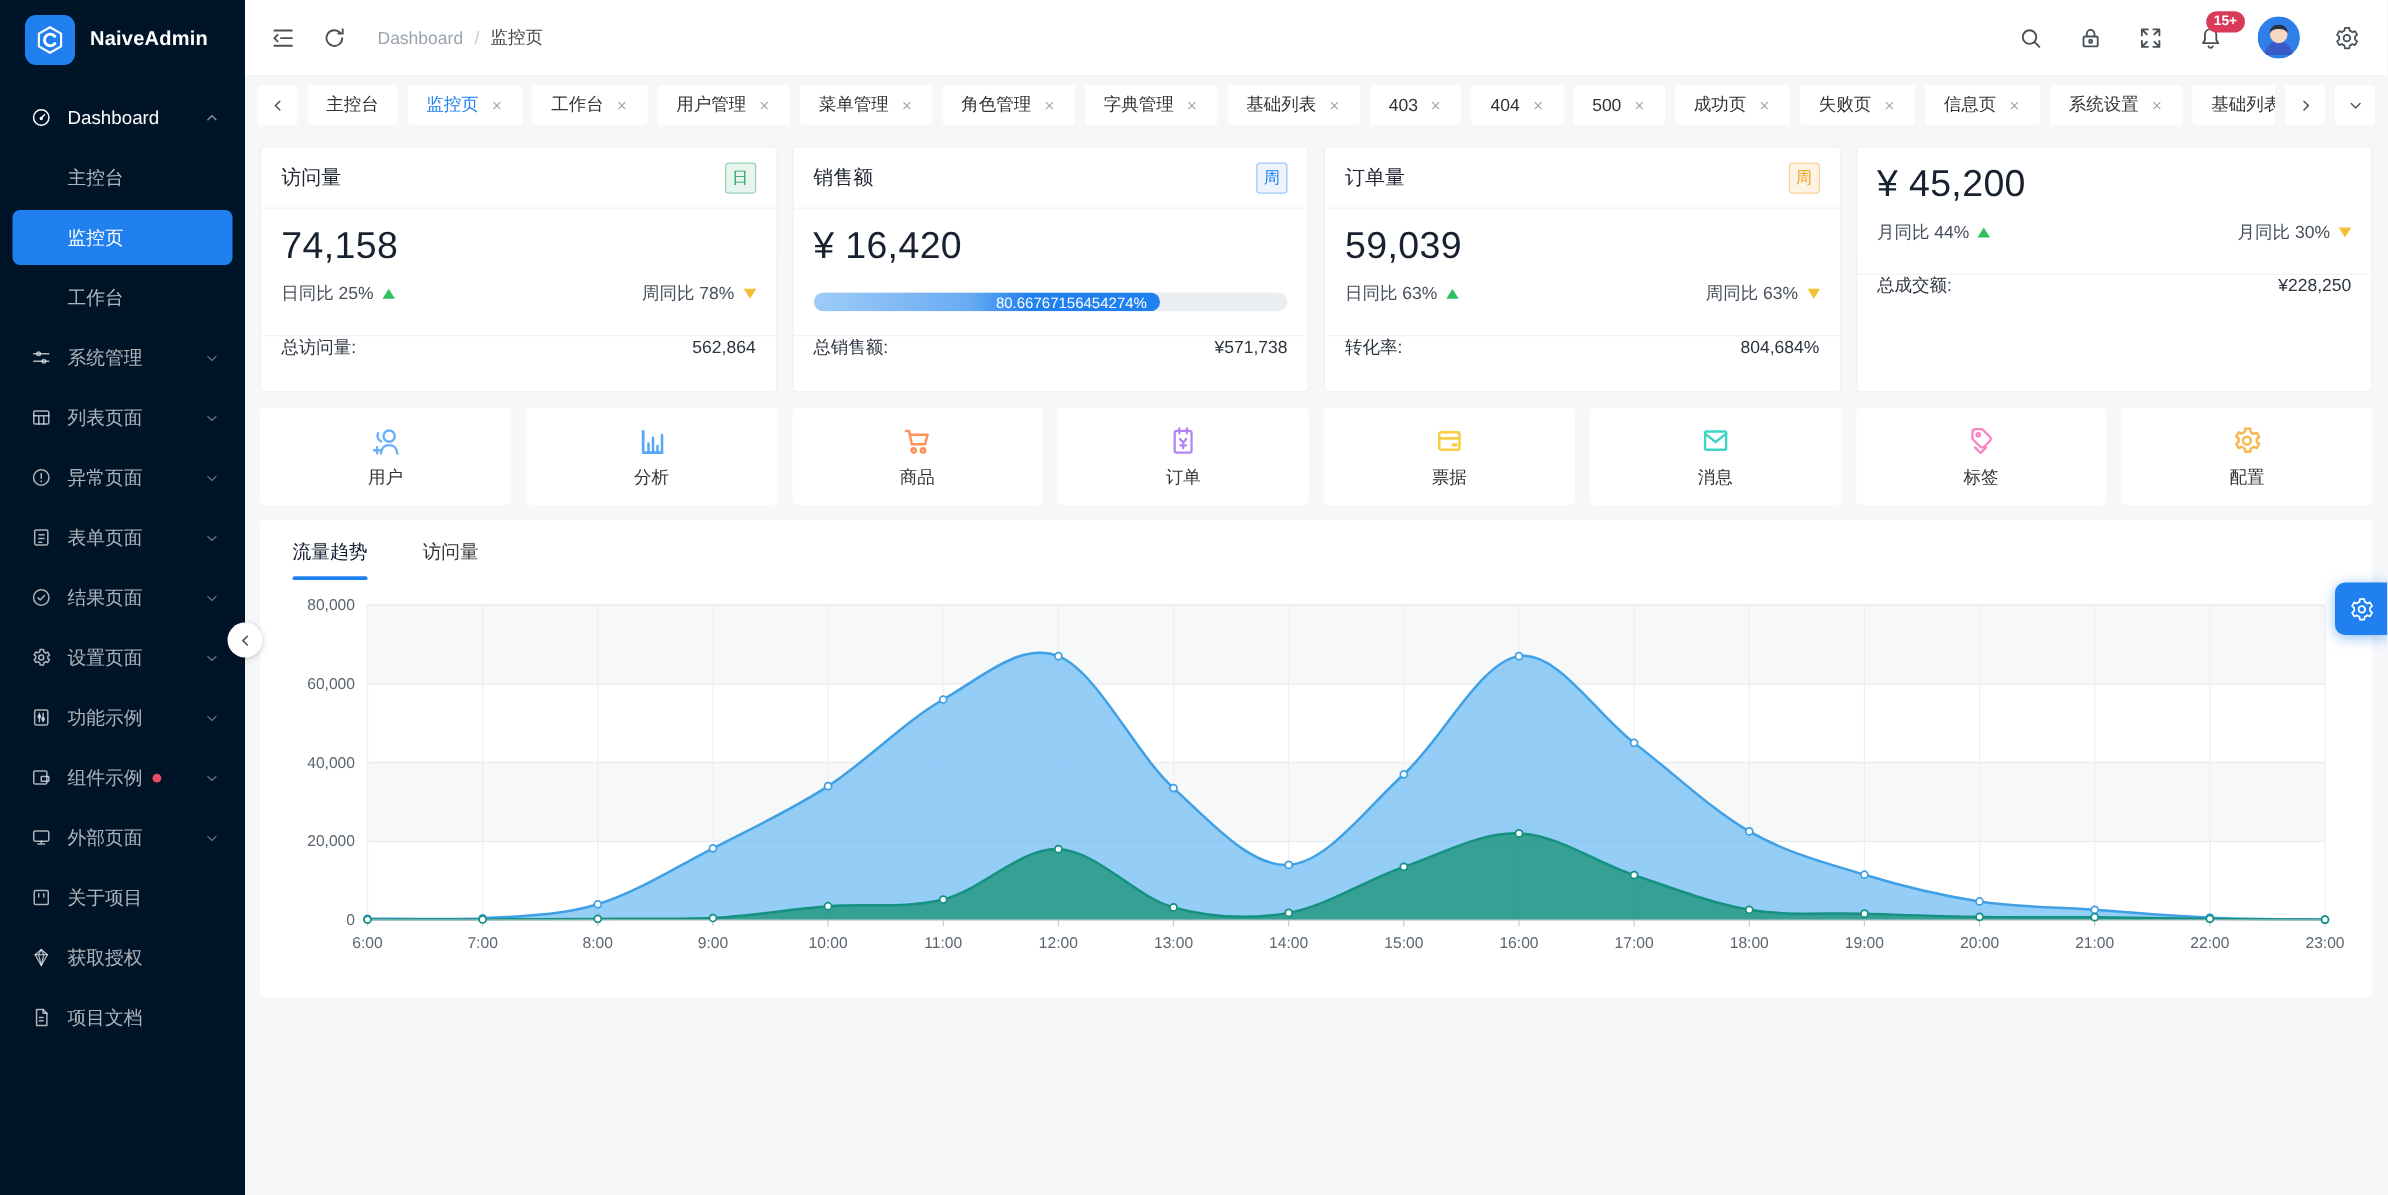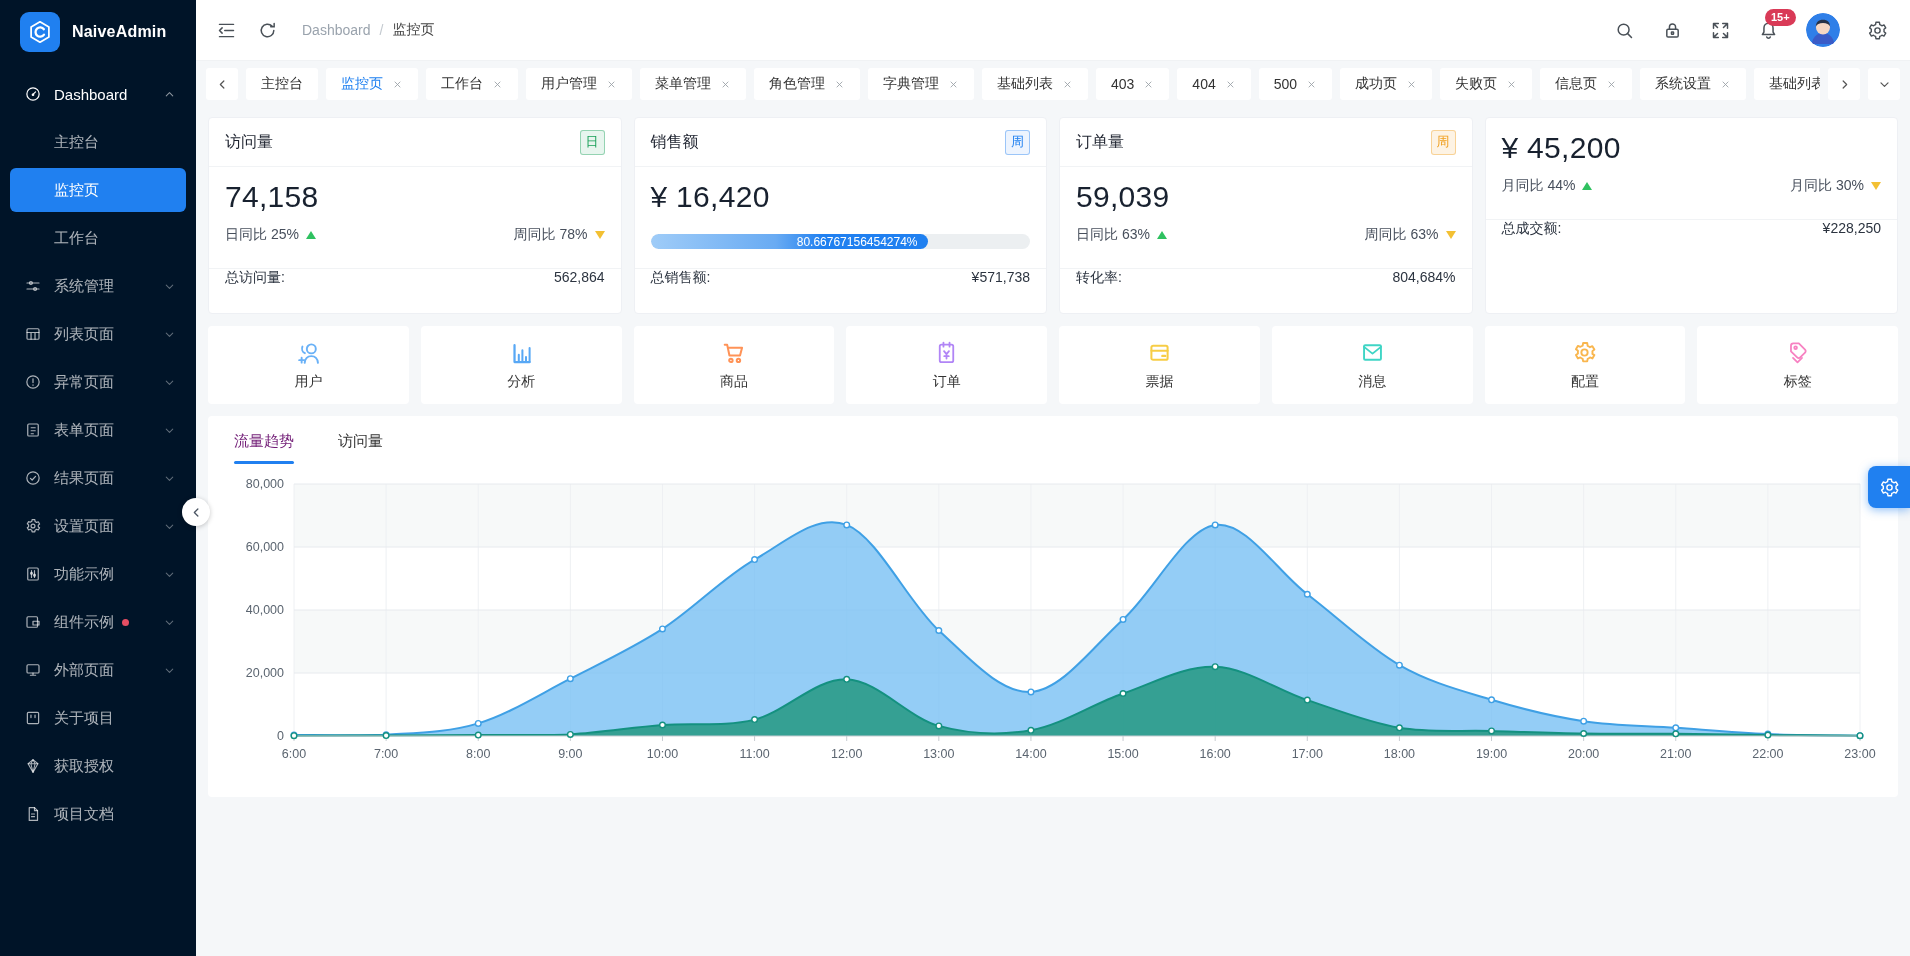--- a/index.html
+++ b/index.html
@@ -74,21 +74,21 @@
   .scard-f{height:45px;border-top:1px solid #f1f3f5;display:flex;align-items:flex-start;justify-content:space-between;padding:0 16px;font-size:14px;color:#2c3440}
 
   .shortcut-row{display:grid;grid-template-columns:repeat(8,1fr);gap:12px;margin-top:12px}
   .shortcut{background:#fff;border-radius:4px;height:78px;display:flex;flex-direction:column;align-items:center;justify-content:center;gap:7px;font-size:14px;color:#333;cursor:pointer}
   .shortcut .sc-icon{width:27px;height:27px;display:flex}
   .shortcut .sc-icon svg{width:27px;height:27px}
 
   .chart-card{background:#fff;border-radius:4px;margin-top:12px;padding:10px 20px 10px}
   .chart-tabs{display:flex;gap:44px;padding:6px 6px 0}
   .ctab{font-size:15px;color:#333;padding-bottom:13px;position:relative;cursor:pointer}
-  .ctab.active{color:#701a75}
+  .ctab.active{color:#0f172a}
   .ctab.active:after{content:"";position:absolute;left:0;right:0;bottom:0;height:3px;border-radius:2px;background:#2080f0}
   #chart{margin-top:4px}
 
   .float-setting{position:absolute;right:0;top:466px;width:42px;height:42px;border:none;border-radius:8px 0 0 8px;background:#2080f0;
     color:#fff;display:flex;align-items:center;justify-content:center;cursor:pointer;box-shadow:0 2px 10px rgba(32,128,240,.5);z-index:9}
   .float-setting svg{width:21px;height:21px}
 </style>
 </head>
 <body>
 
@@ -670,37 +670,37 @@
           <div class="shortcut">
             <span class="sc-icon" style="color:#3fd5c5">
               <svg viewBox="0 0 24 24" fill="none" stroke="currentColor" stroke-width="1.7" stroke-linecap="round" stroke-linejoin="round">
                 <rect x="4.5" y="5.5" width="15" height="13" rx="1"></rect>
                 <path d="M4.5 7l7.5 6 7.5-6"></path>
               </svg>
             </span>
             <span>消息</span>
           </div>
           <div class="shortcut">
+            <span class="sc-icon" style="color:#f782c2">
+              <svg viewBox="0 0 24 24" fill="none" stroke="currentColor" stroke-width="1.6" stroke-linecap="round" stroke-linejoin="round">
+                <path d="M13.2 3.9l5.5 5.5a1.9 1.9 0 0 1 0 2.7l-4.3 4.3a1.9 1.9 0 0 1-2.7 0L6.2 10.9V6a2.1 2.1 0 0 1 2.1-2.1z"></path>
+                <circle cx="10.3" cy="7.8" r="1.2"></circle>
+                <path d="M8 16.8l4 4 4-4"></path>
+              </svg>
+            </span>
+            <span>标签</span>
+          </div>
+          <div class="shortcut">
             <span class="sc-icon" style="color:#f9b64e">
               <svg viewBox="0 0 24 24" fill="none" stroke="currentColor" stroke-width="1.7" stroke-linecap="round" stroke-linejoin="round">
                 <circle cx="12" cy="12" r="2.8"></circle>
                 <path d="M19 13.2a7 7 0 0 0 0-2.4l1.8-1.4-1.8-3-2.1.9a7 7 0 0 0-2.1-1.2L14.4 3.5h-3.6l-.4 2.3a7 7 0 0 0-2.1 1.2l-2.1-.9-1.8 3 1.8 1.4a7 7 0 0 0 0 2.4l-1.8 1.4 1.8 3 2.1-.9a7 7 0 0 0 2.1 1.2l.4 2.3h3.6l.4-2.3a7 7 0 0 0 2.1-1.2l2.1.9 1.8-3z"></path>
               </svg>
             </span>
             <span>配置</span>
-          </div>
-          <div class="shortcut">
-            <span class="sc-icon" style="color:#f782c2">
-              <svg viewBox="0 0 24 24" fill="none" stroke="currentColor" stroke-width="1.6" stroke-linecap="round" stroke-linejoin="round">
-                <path d="M13.2 3.9l5.5 5.5a1.9 1.9 0 0 1 0 2.7l-4.3 4.3a1.9 1.9 0 0 1-2.7 0L6.2 10.9V6a2.1 2.1 0 0 1 2.1-2.1z"></path>
-                <circle cx="10.3" cy="7.8" r="1.2"></circle>
-                <path d="M8 16.8l4 4 4-4"></path>
-              </svg>
-            </span>
-            <span>标签</span>
           </div>
         </div>
       <div class="chart-card">
         <div class="chart-tabs" id="chart-tabs">
             <div class="ctab active">流量趋势</div>
             <div class="ctab">访问量</div>
           </div>
         <div id="chart"><svg width="1650" height="315" font-family="Liberation Sans, sans-serif">
               <rect x="66" y="142" width="1566" height="63" fill="rgba(210,219,222,0.18)"></rect>
               <rect x="66" y="16" width="1566" height="63" fill="rgba(210,219,222,0.18)"></rect>

